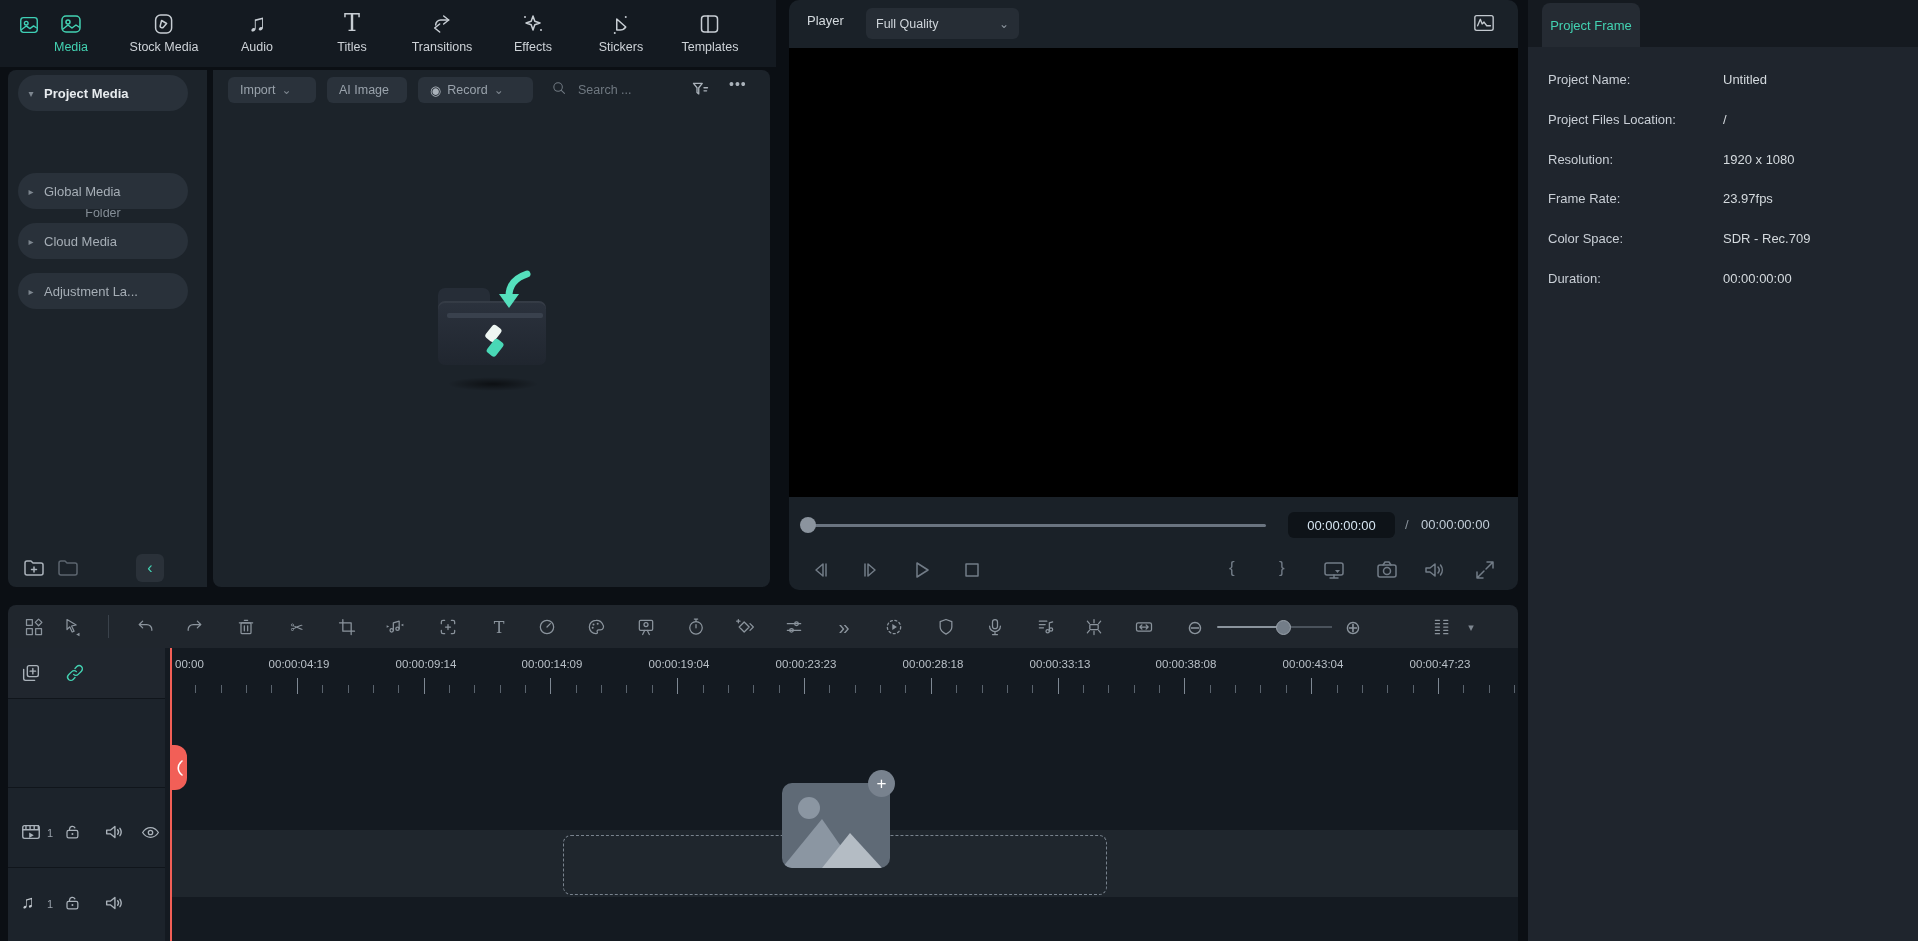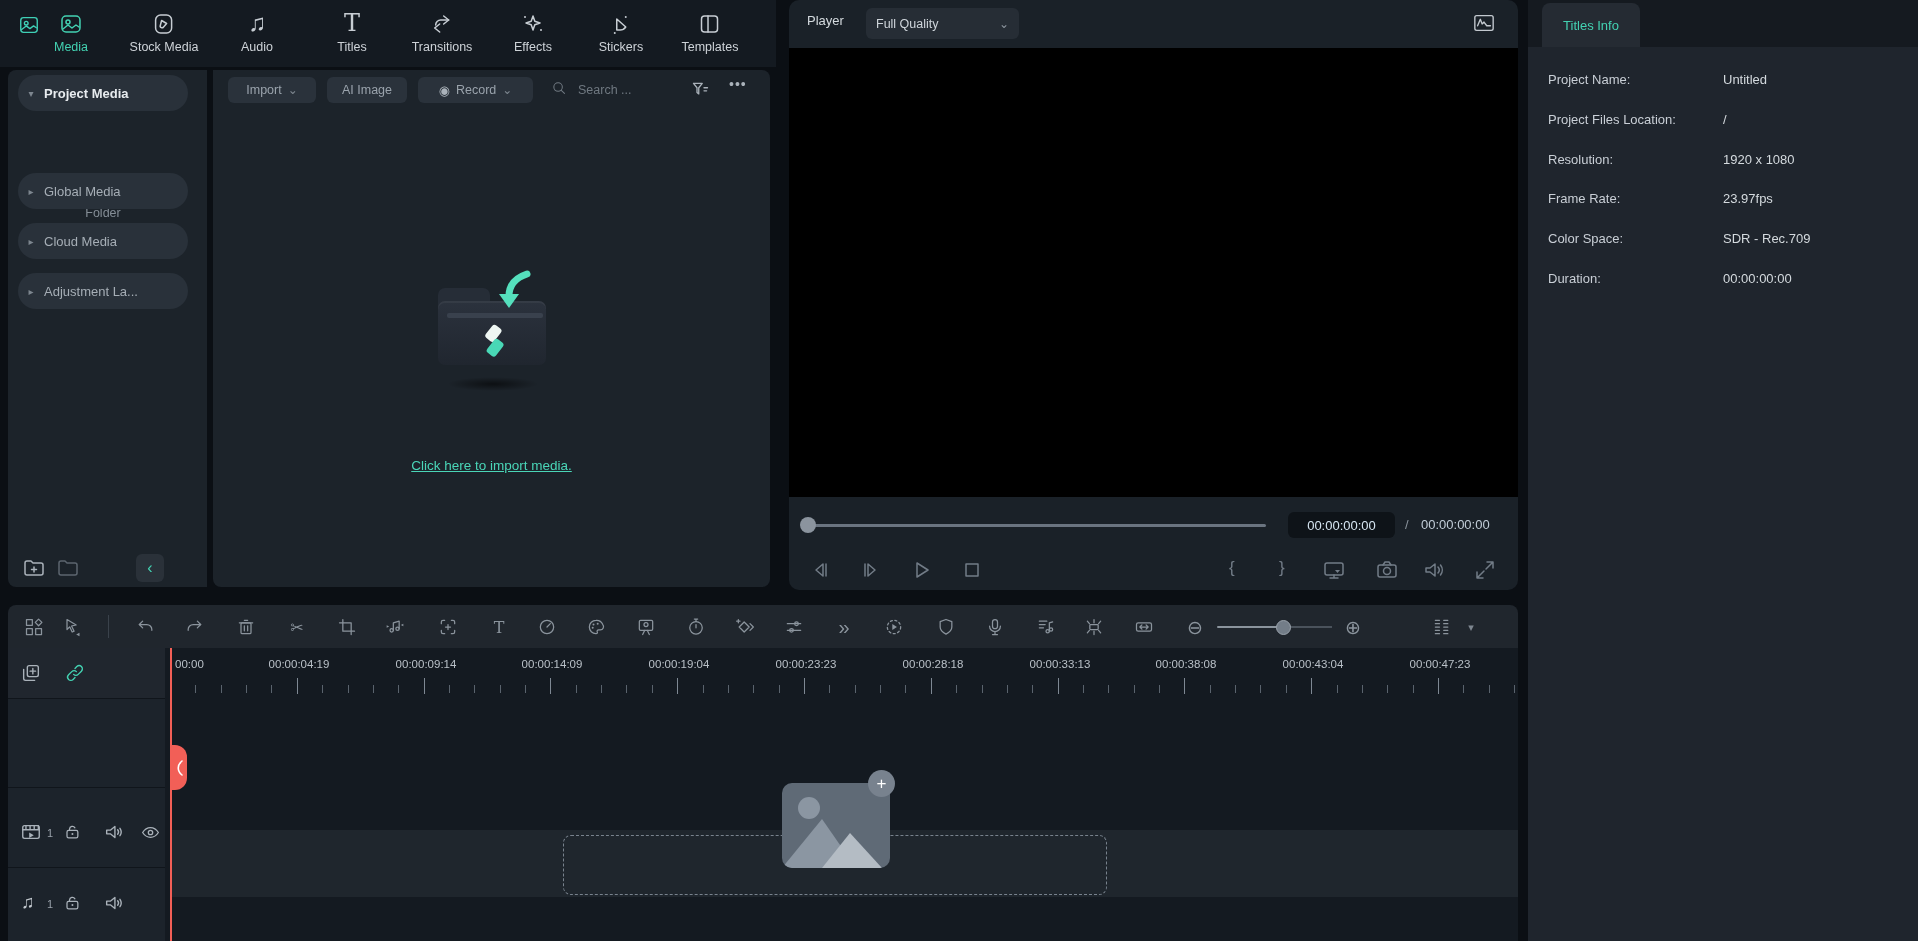--- a/index.html
+++ b/index.html
@@ -23,21 +23,21 @@
   .pill{position:absolute;left:10px;width:170px;height:36px;background:#29313a;border-radius:18px;display:flex;align-items:center;cursor:pointer;}
   .pill .tri{width:26px;text-align:center;color:#7d868f;font-size:10px;}
   .pill .plabel{font-size:13px;color:#a6aeb6;}
   .pill.active .plabel{color:#e8ecef;font-weight:bold;}
   .folder-label{left:0;top:136px;width:190px;text-align:center;font-size:12.5px;color:#858e97;}
   .side-bottom-icon{position:absolute;top:486px;width:26px;height:26px;color:#aab2ba;cursor:pointer;}
   .collapse-btn{left:128px;top:484px;width:28px;height:28px;background:#2a3139;border-radius:6px;color:#43d2b2;display:flex;align-items:center;justify-content:center;font-size:16px;cursor:pointer;}
 
   
   .media-panel{left:213px;top:70px;width:557px;height:517px;background:#1c232a;border-radius:0 8px 8px 8px;}
-  .mbtn{position:absolute;top:7px;height:26px;background:#2a323b;border-radius:6px;display:flex;align-items:center;justify-content:center;gap:6px;font-size:12.5px;color:#9aa3ac;cursor:pointer;padding:0 12px;box-sizing:border-box;}
+  .mbtn{position:absolute;top:7px;height:26px;background:#2a323b;border-radius:6px;display:flex;align-items:center;justify-content:flex-start;gap:6px;font-size:12.5px;color:#9aa3ac;cursor:pointer;padding:0 12px;box-sizing:border-box;}
   .mbtn .chev{font-size:12px;color:#7d868f;line-height:10px;}
   .search-wrap{position:absolute;left:338px;top:7px;height:26px;display:flex;align-items:center;gap:10px;color:#6f7880;}
   .search-wrap .stext{font-size:12.5px;}
   .tool-mini{position:absolute;top:9px;color:#aab2ba;cursor:pointer;}
   .folder-illo{position:absolute;left:222px;top:215px;width:115px;height:115px;}
   .f-tab{position:absolute;left:3px;top:3px;width:52px;height:26px;background:#262d37;border-radius:7px 7px 0 0;}
   .f-body{position:absolute;left:3px;top:16px;width:108px;height:64px;background:linear-gradient(#2b323d,#20262f);border-radius:7px;box-shadow:inset 0 2px 0 rgba(255,255,255,0.05);}
   .f-paper{position:absolute;left:9px;top:12px;width:96px;height:5px;background:#39414d;border-radius:2px;}
   .f-shadow{position:absolute;left:12px;top:92px;width:92px;height:14px;background:radial-gradient(ellipse at center,rgba(0,0,0,0.55) 0%,transparent 70%);}
   .drop-line1{left:0;top:367px;width:557px;text-align:center;font-size:13.5px;color:#dfe3e6;}
@@ -246,21 +246,20 @@
           <rect x="12" y="2" width="11" height="16" rx="3" fill="#eef6f2" transform="rotate(38 17 10)"></rect>
           <rect x="14" y="16" width="11" height="17" rx="3" fill="#49d8b6" transform="rotate(38 19 24)"></rect>
         </svg>
       </div>
       <svg class="abs" style="left:58px;top:-15px" width="40" height="46" viewBox="0 0 40 46">
         <path d="M34 4 C22 8 16 16 16 26" fill="none" stroke="#55e0bd" stroke-width="7" stroke-linecap="round"></path>
         <path d="M6 24 l10 14 10-14 z" fill="#55e0bd"></path>
       </svg>
       <div class="f-shadow"></div>
     </div>
-    <div class="abs drop-link"><span>Click here to import media.</span></div>
   </div>
 
   <div class="abs player-panel">
     <div class="abs player-label">Player</div>
     <div class="abs quality-select">
       <span>Full Quality</span>
       <span class="chev">⌄</span>
     </div>
     <div class="abs histo-btn">
       <svg class="ic" viewBox="0 0 24 24" width="24" height="22">
@@ -326,21 +325,21 @@
     <div class="tr-btn" style="left:684px">
       <svg class="ic" viewBox="0 0 24 24" width="24" height="24">
           <path d="M14 4h6v6M20 4l-7 7M10 20H4v-6M4 20l7-7"></path>
         </svg>
     </div>
   </div>
 
   <div class="abs proj-panel">
     <div class="abs proj-tabstrip"></div>
     <div class="abs proj-tab">
-        <span>Titles Info</span>
+        <span>Project Frame</span>
       </div>
     <div class="proj-row-label" style="top:72px">Project Name:</div>
     <div class="proj-row-value" style="top:72px">Untitled</div>
     <div class="proj-row-label" style="top:112px">Project Files Location:</div>
     <div class="proj-row-value" style="top:112px">/</div>
     <div class="proj-row-label" style="top:152px">Resolution:</div>
     <div class="proj-row-value" style="top:152px">1920 x 1080</div>
     <div class="proj-row-label" style="top:191px">Frame Rate:</div>
     <div class="proj-row-value" style="top:191px">23.97fps</div>
     <div class="proj-row-label" style="top:231px">Color Space:</div>

